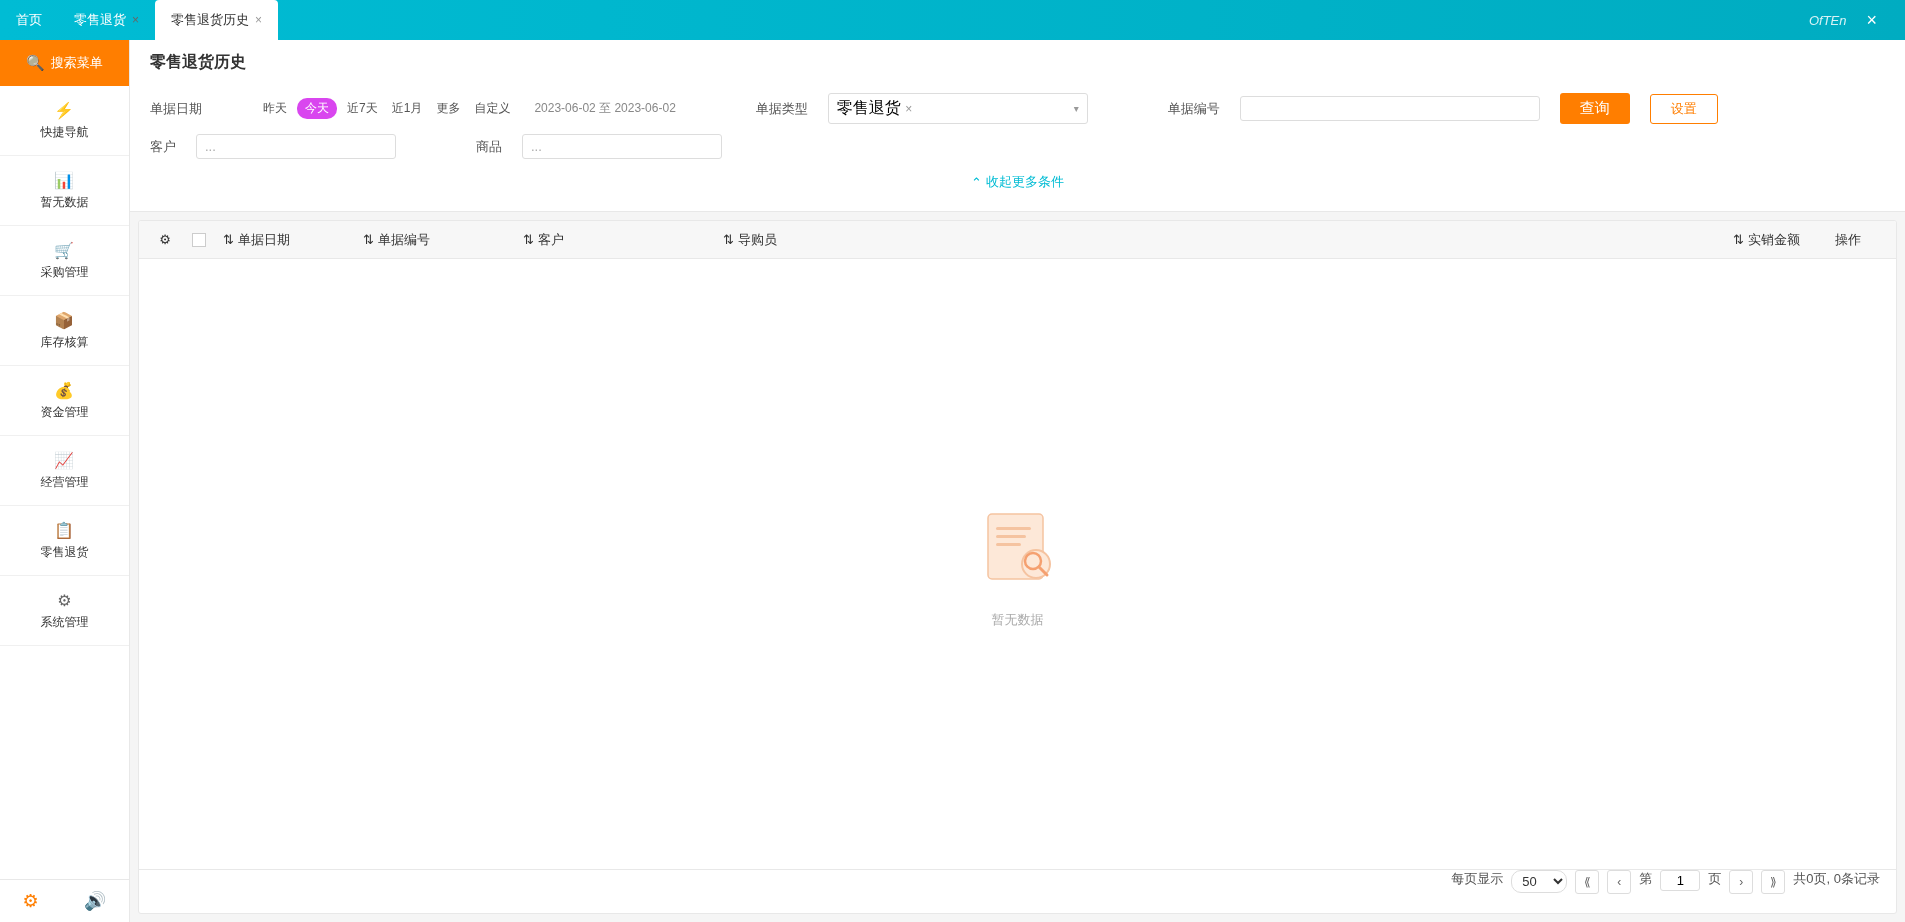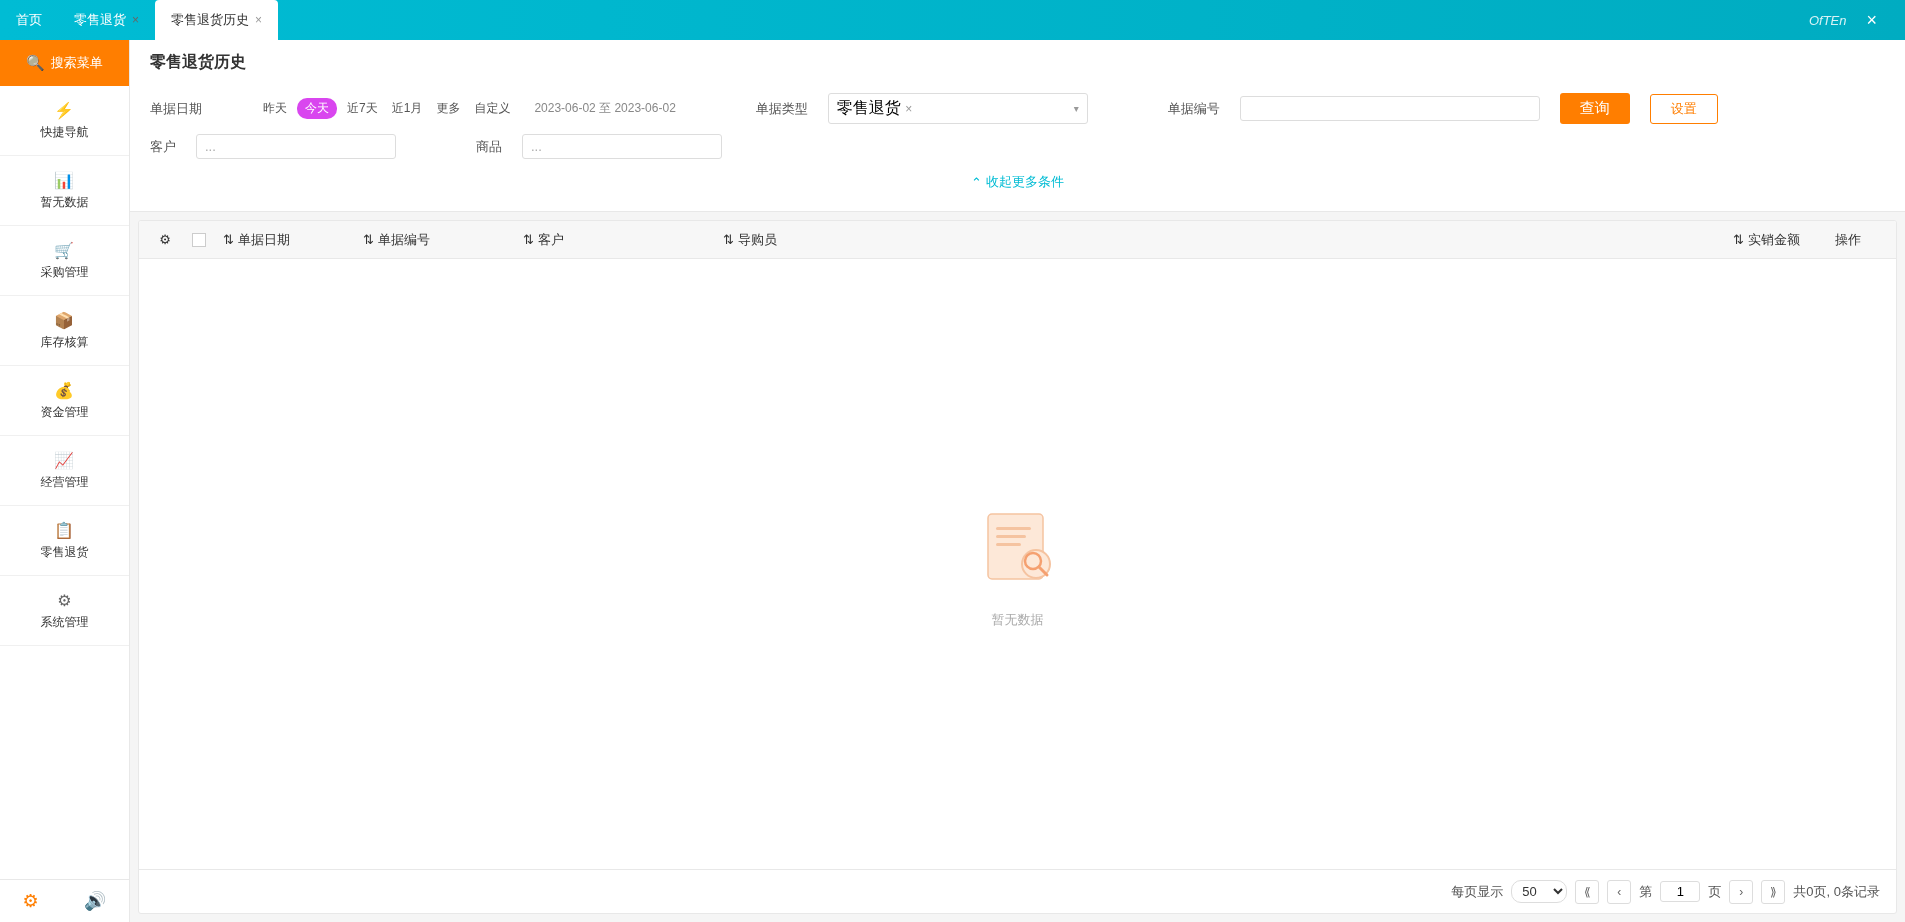--- a/index.html
+++ b/index.html
@@ -337,21 +337,21 @@
     .empty-text {
       font-size: 13px;
       color: #aaa;
     }
 
     
     .pagination {
       height: 44px;
       border-top: 1px solid #e8e8e8;
       display: flex;
-      align-items: center;
+      align-items: flex-start;
       justify-content: flex-end;
       padding: 0 16px;
       gap: 8px;
       font-size: 13px;
       color: #555;
     }
     .page-size-select {
       border: 1px solid #ddd;
       border-radius: 10px;
       padding: 2px 6px;

